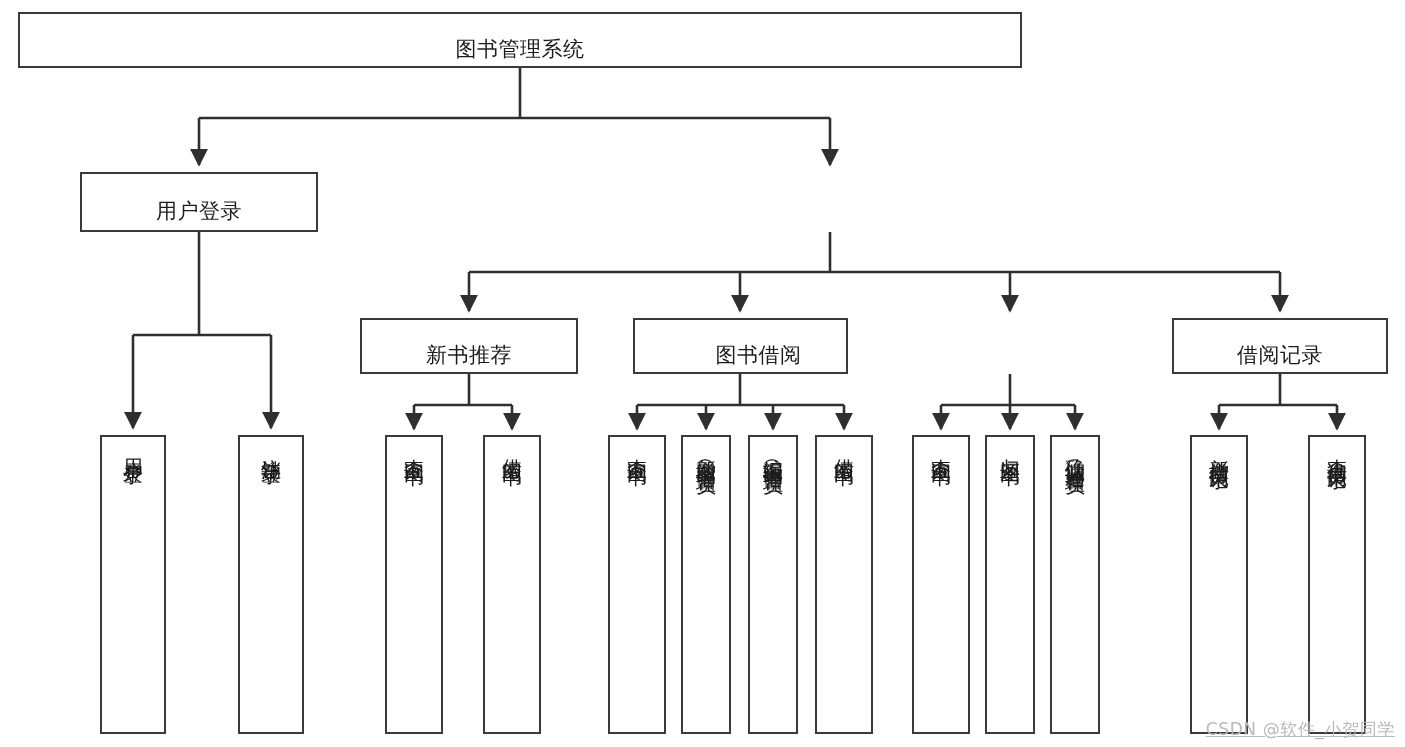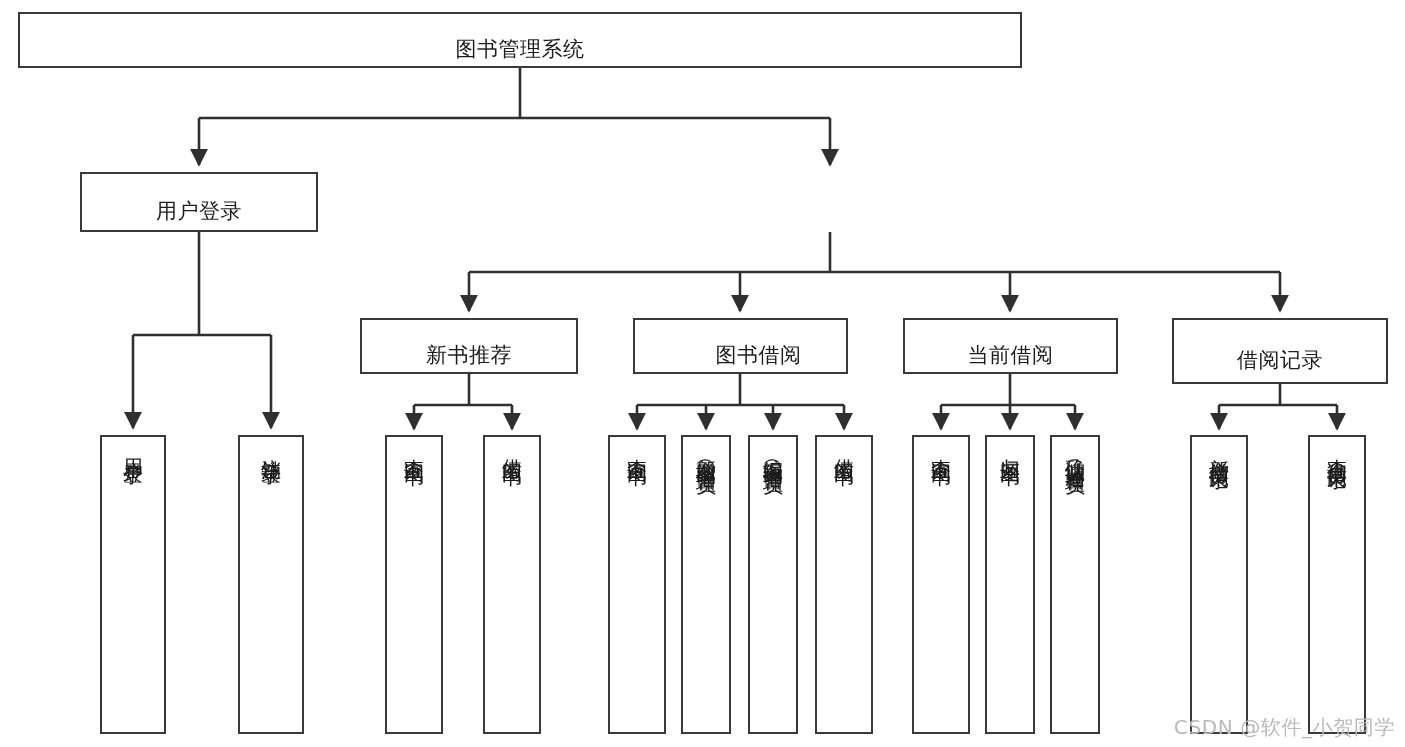--- a/index.html
+++ b/index.html
@@ -57,26 +57,27 @@
     writing-mode: vertical-rl;
     text-orientation: upright;
     font-size: 20px;
     line-height: 1.05;
     letter-spacing: 2.5px;
   }
   #watermark {
     position: absolute;
     right: 10px;
     bottom: 6px;
-    font-size: 20px;
+    font-size: 17px;
     color: #b9b9b9;
     letter-spacing: 0.6px;
     z-index: 5;
     white-space: nowrap;
     font-family: "DejaVu Sans", "Liberation Sans", sans-serif;
+    text-decoration: underline;
   }
 </style>
 </head>
 <body>
 
 <div id="diagram-root">
 
   <svg id="connector-layer" viewBox="0 0 1405 747" width="1405" height="747" xmlns="http://www.w3.org/2000/svg">
     <defs>
       <marker id="arrowhead" viewBox="0 0 10 10" refX="9" refY="5" markerWidth="7" markerHeight="7" orient="auto-start-reverse">
@@ -135,24 +136,21 @@
   <div class="node horizontal" id="node-l1-0" style="left: 80px; top: 172px; width: 238px; height: 60px;">
     <span class="node-label">用户登录</span>
   </div>
 
   <div class="node horizontal" id="node-l2-0" style="left: 360px; top: 318px; width: 218px; height: 56px;">
     <span class="node-label">新书推荐</span>
   </div>
   <div class="node horizontal" id="node-l2-1" style="left: 633px; top: 318px; width: 215px; height: 56px; padding-left: 36px;">
     <span class="node-label">图书借阅</span>
   </div>
-  <div class="node horizontal" id="node-l2-2" style="left: 903px; top: 318px; width: 215px; height: 56px;">
-    <span class="node-label">当前借阅</span>
-  </div>
-  <div class="node horizontal" id="node-l2-3" style="left: 1172px; top: 318px; width: 216px; height: 66px;">
+  <div class="node horizontal" id="node-l2-3" style="left: 1172px; top: 318px; width: 216px; height: 56px;">
     <span class="node-label">借阅记录</span>
   </div>
 
   <div class="node vertical" id="node-leaf-0" style="left: 100px; top: 435px; width: 66px; height: 299px;">
     <span class="node-label">用户登录</span>
   </div>
   <div class="node vertical" id="node-leaf-1" style="left: 238px; top: 435px; width: 66px; height: 299px;">
     <span class="node-label">注销登录</span>
   </div>
   <div class="node vertical" id="node-leaf-2" style="left: 385px; top: 435px; width: 58px; height: 299px;">

